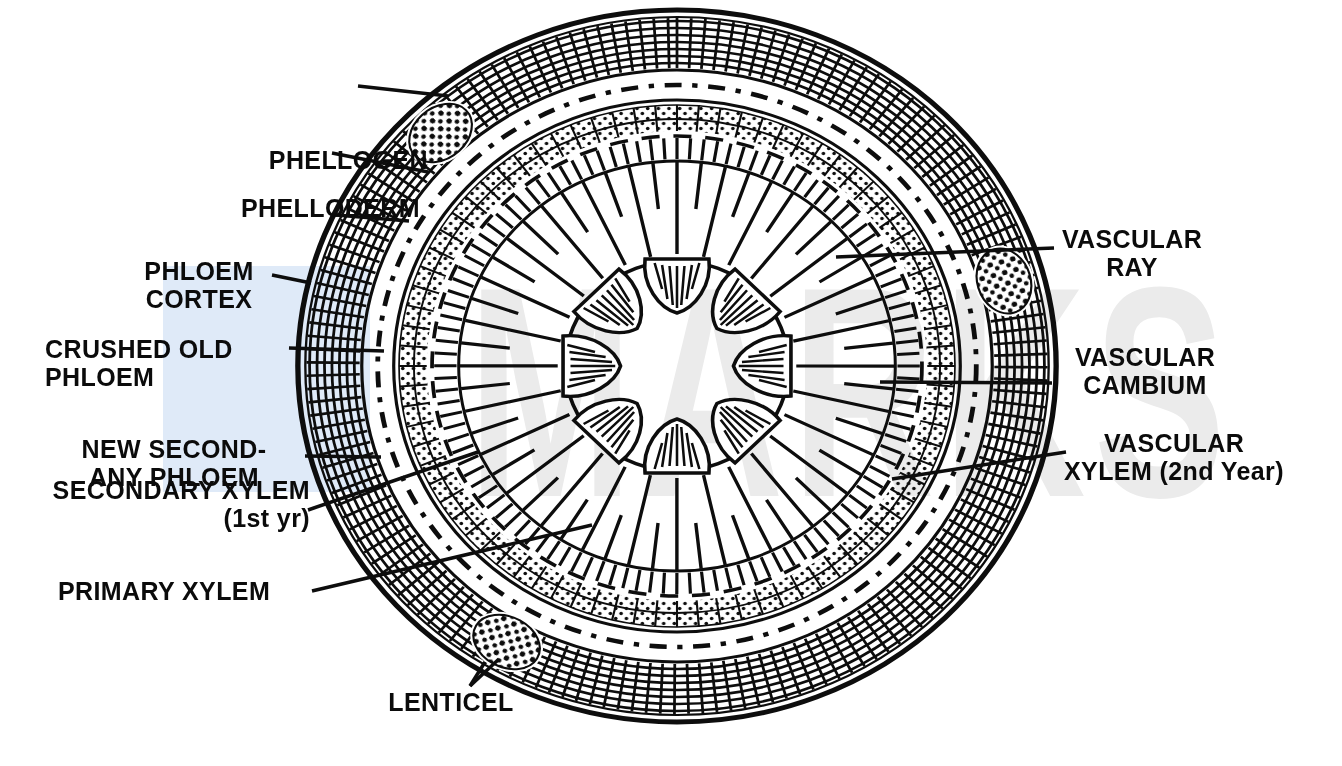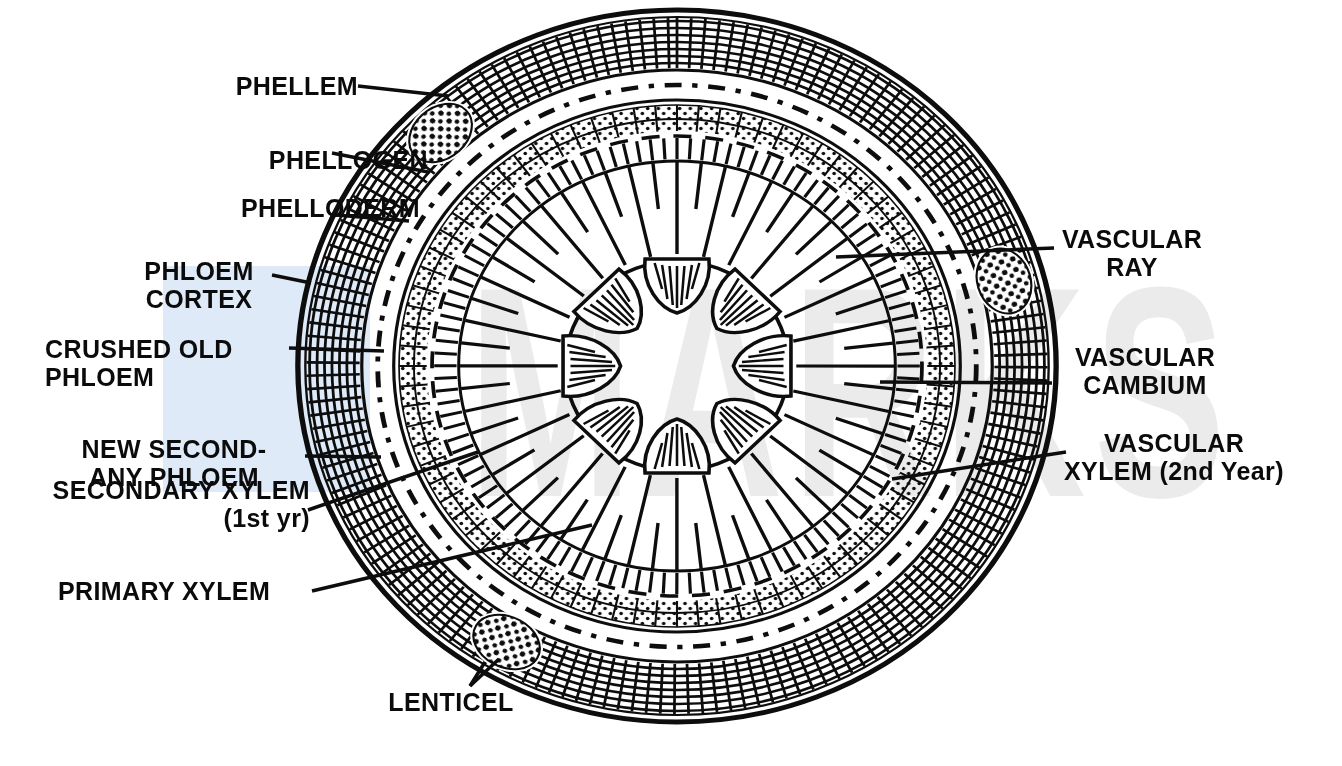--- a/index.html
+++ b/index.html
@@ -140,21 +140,20 @@
       <line x1="308" y1="510" x2="478" y2="452"></line>
       <line x1="312" y1="591" x2="592" y2="525"></line>
       <line x1="470" y1="686" x2="499" y2="659"></line>
       <line x1="470" y1="686" x2="485" y2="662"></line>
       <line x1="1054" y1="248" x2="836" y2="257"></line>
       <line x1="1052" y1="383" x2="880" y2="382"></line>
       <line x1="1066" y1="452" x2="892" y2="479"></line>
     </g>
   </svg>
 
-  <div class="lbl l-phellem">PHELLEM</div>
   <div class="lbl l-phellogen">PHELLOGEN</div>
   <div class="lbl l-phelloderm">PHELLODERM</div>
   <div class="lbl l-primary-cortex">PHLOEM
 CORTEX</div>
   <div class="lbl l-crushed">CRUSHED OLD
 PHLOEM</div>
   <div class="lbl l-newsec">NEW SECOND-
 ANY PHLOEM</div>
   <div class="lbl l-secxy1">SECONDARY XYLEM
 (1st yr)</div>

